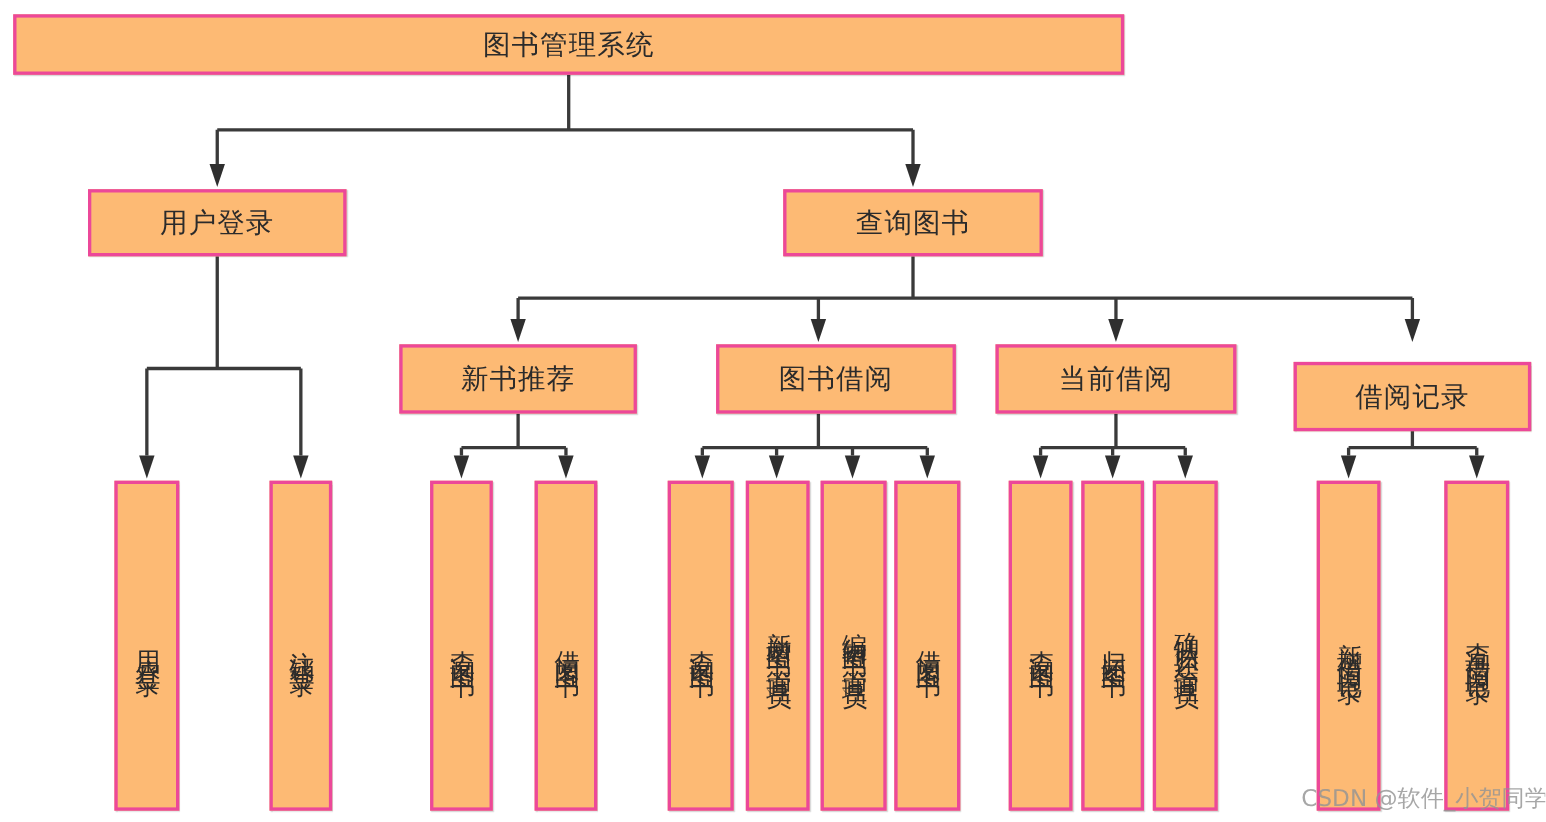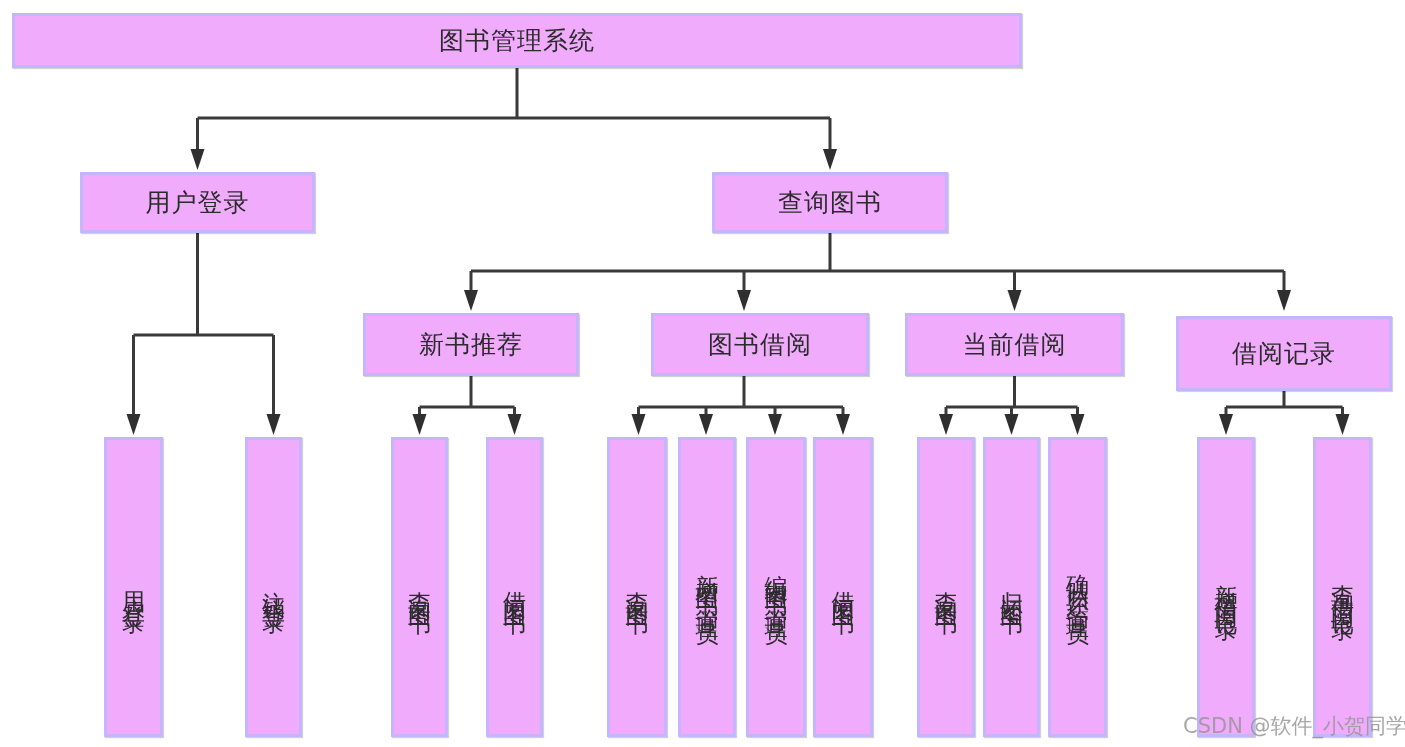--- a/index.html
+++ b/index.html
@@ -25,22 +25,22 @@
     stroke: #3a3a3a;
     stroke-width: 3;
   }
   svg .arrow {
     fill: #2f2f2f;
     stroke: none;
   }
   .box {
     position: absolute;
     box-sizing: border-box;
-    background: #f0abfc;
-    border: 3px solid #c4b5fd;
+    background: #fdba74;
+    border: 3px solid #ec4899;
     display: flex;
     align-items: center;
     justify-content: center;
     box-shadow: 1px 1px 1px rgba(0,0,0,0.18);
   }
   .box .hlabel {
     color: #2b2b2b;
     font-size: 25px;
     letter-spacing: 1px;
     white-space: nowrap;
@@ -132,21 +132,21 @@
 
   <div class="box" style="left:363px;top:313px;width:216px;height:63px;">
     <span class="hlabel">新书推荐</span>
   </div>
   <div class="box" style="left:651px;top:313px;width:218px;height:63px;">
     <span class="hlabel">图书借阅</span>
   </div>
   <div class="box" style="left:905px;top:313px;width:219px;height:63px;text-align:center;">
     <span class="hlabel">当前借阅</span>
   </div>
-  <div class="box" style="left:1176px;top:316px;width:216px;height:75px;">
+  <div class="box" style="left:1176px;top:329px;width:216px;height:63px;">
     <span class="hlabel">借阅记录</span>
   </div>
 
   <div class="box leaf" style="left:104px;top:437px;width:59px;height:300px;">
     <span class="vlabel">用户登录</span>
   </div>
   <div class="box leaf" style="left:245px;top:437px;width:57px;height:300px;">
     <span class="vlabel">注销登录</span>
   </div>
 

